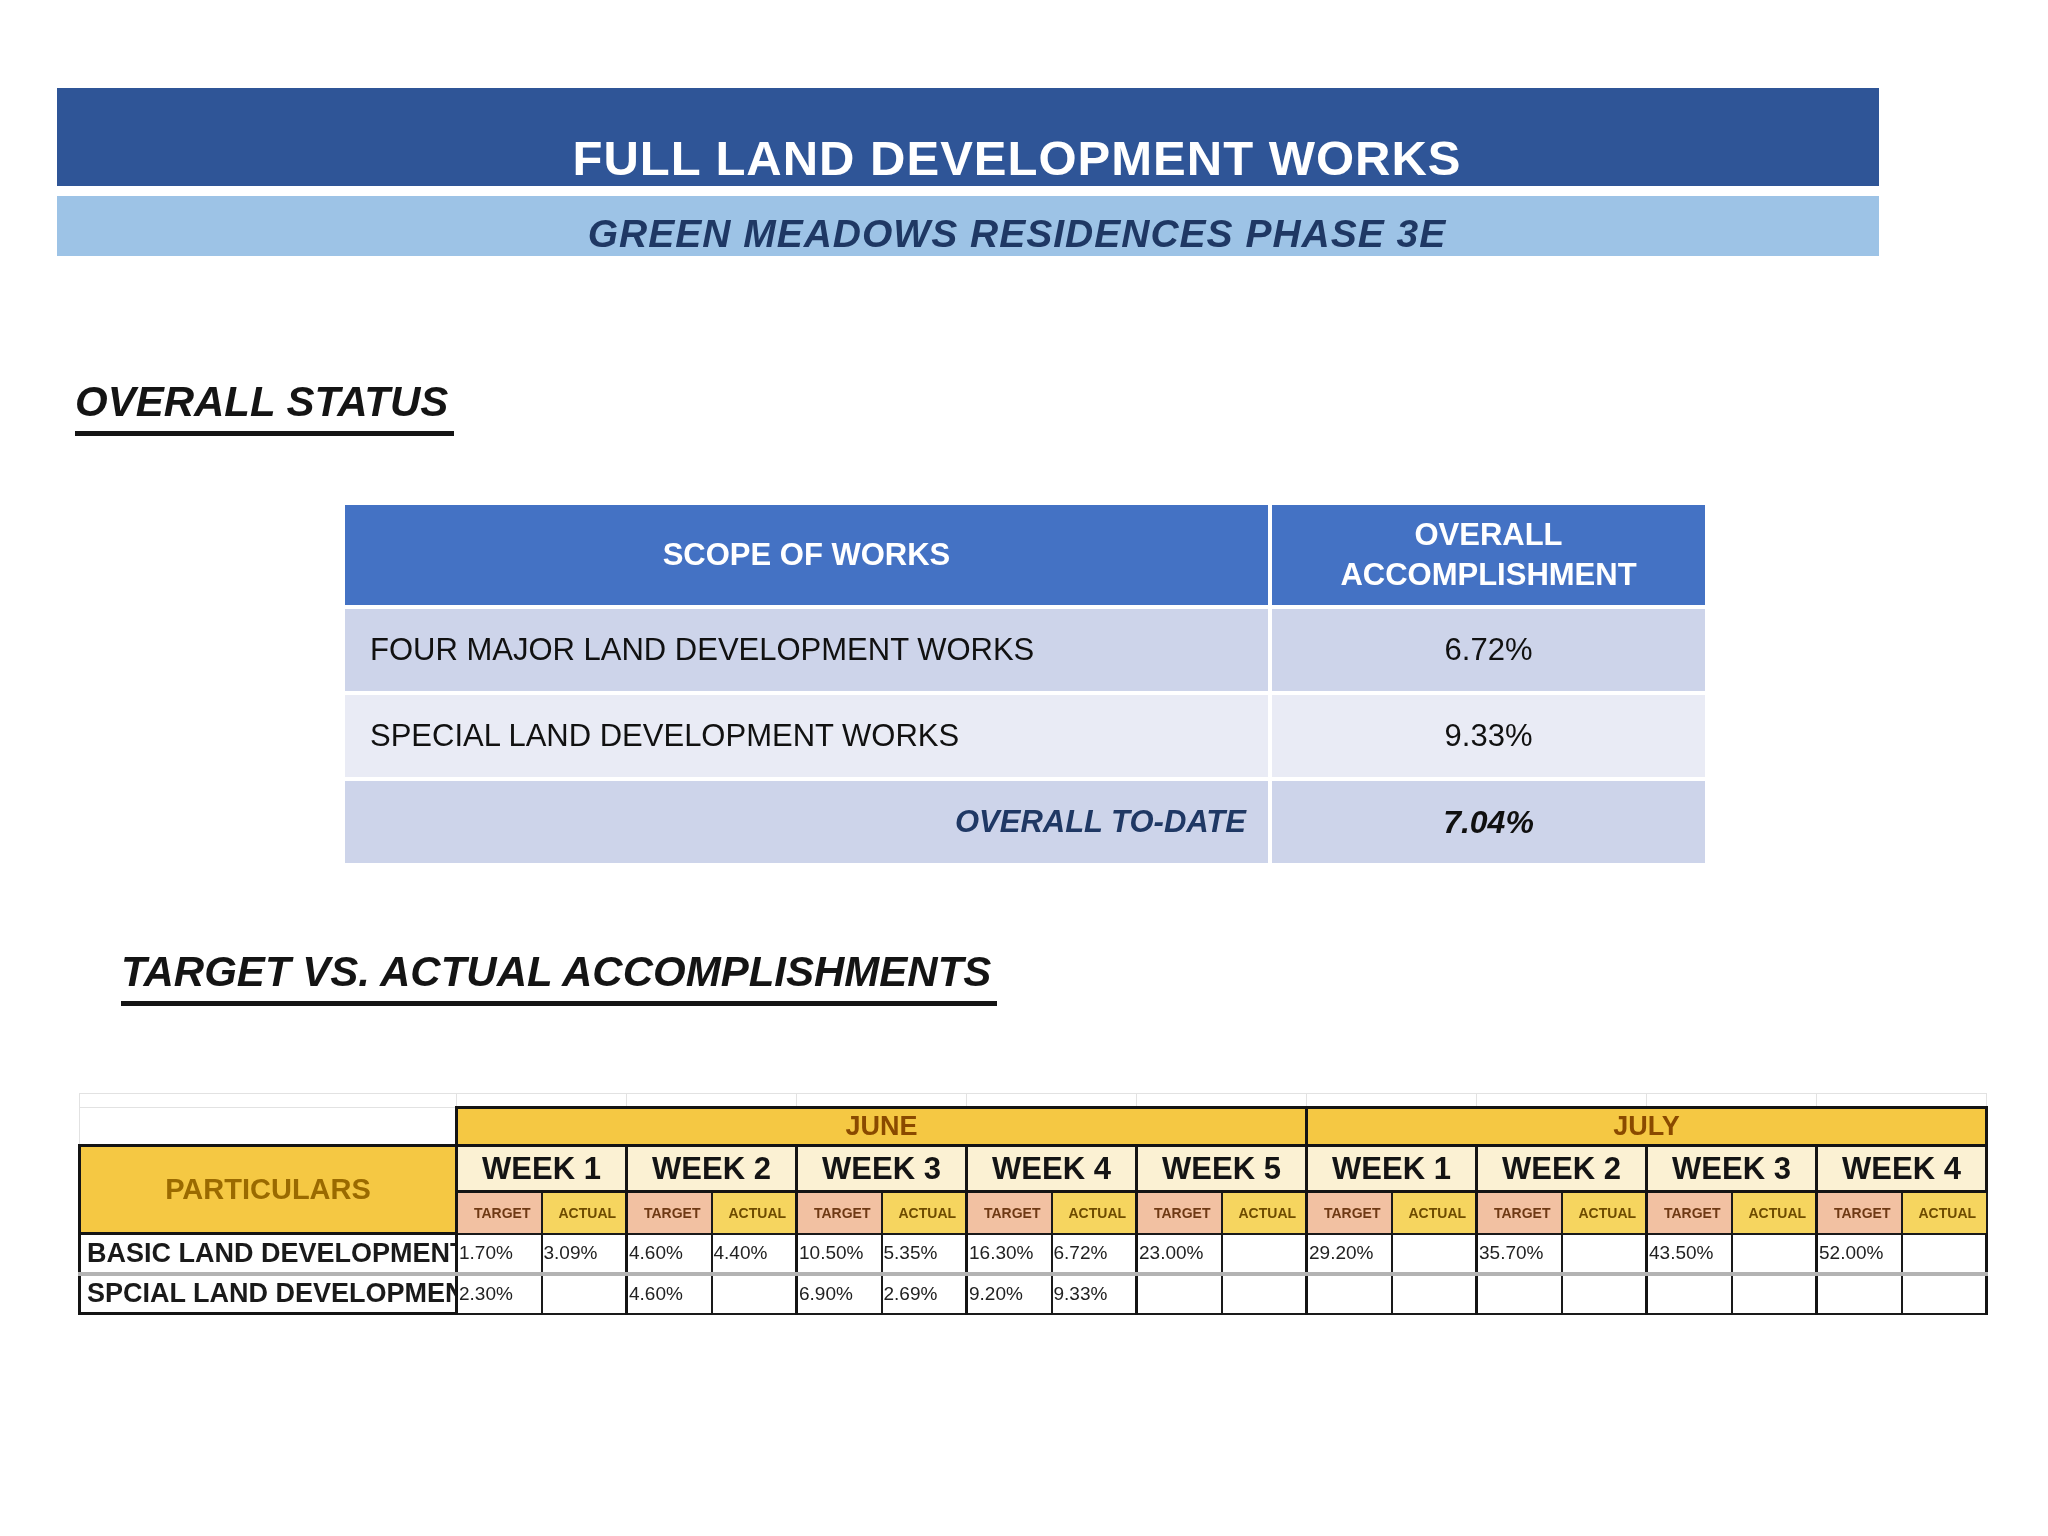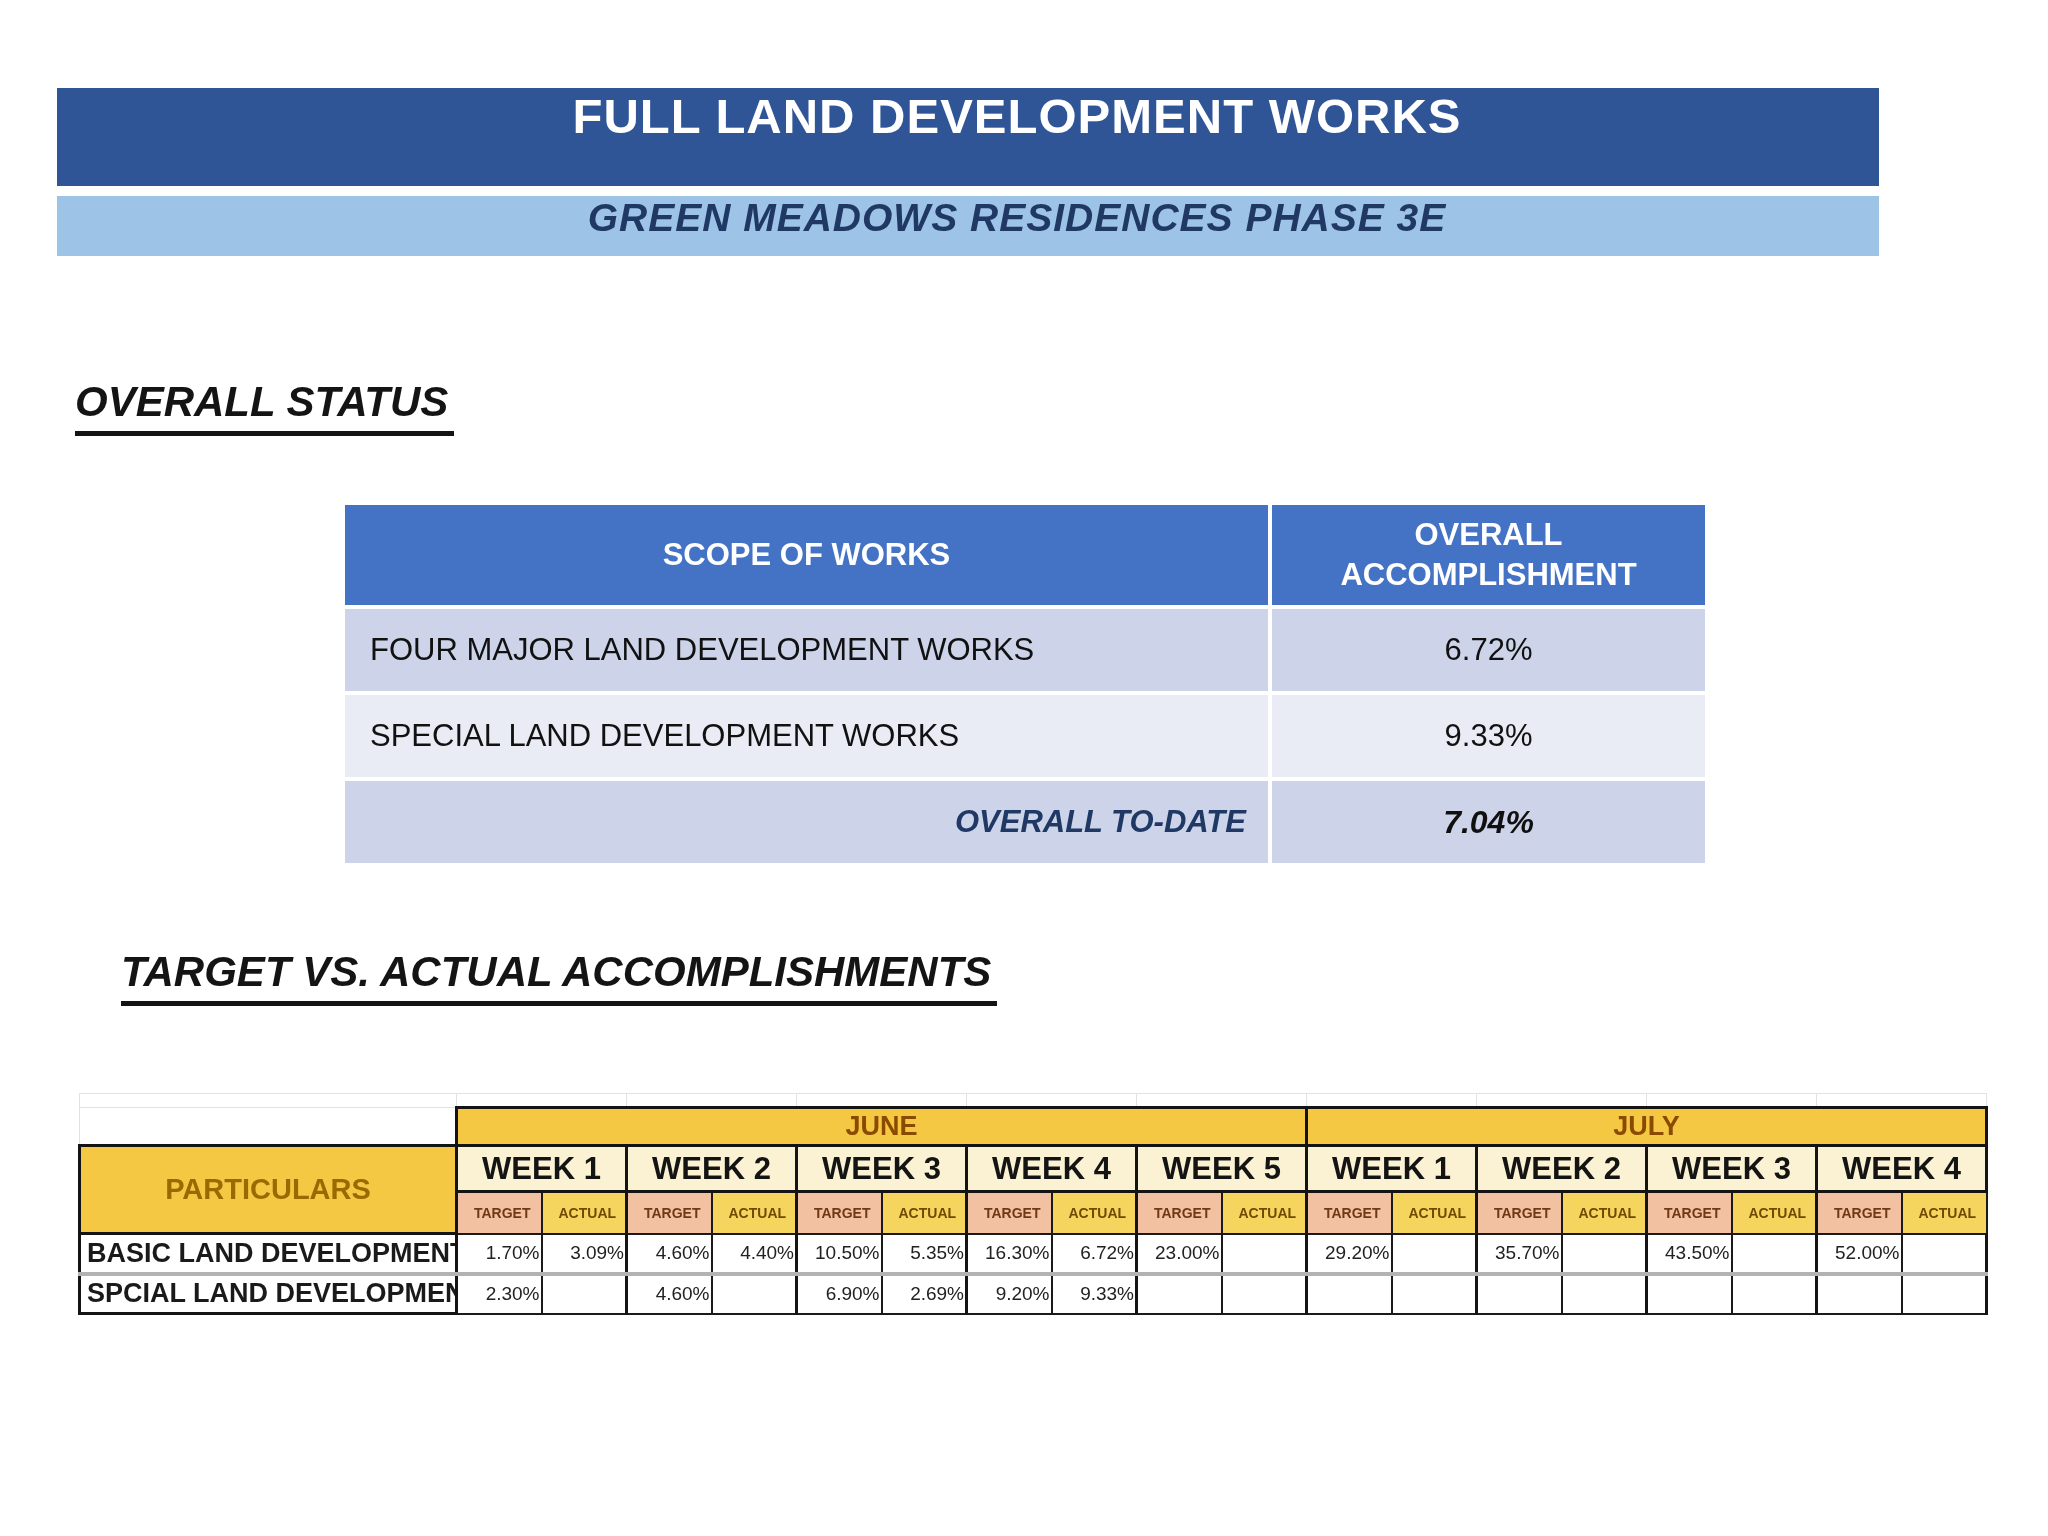--- a/index.html
+++ b/index.html
@@ -1,21 +1,21 @@
 <!DOCTYPE html>
 <html style="--banner-dark: #2F5597; --banner-light: #9DC3E6; --navy: #1F3864; --t1-header: #4472C4; --t1-row-a: #CDD4EA; --t1-row-b: #E9EBF5; --gold: #F5C843; --cream: #FBF1D3; --salmon: #F2C1A2; --amber: #F6D55F; --brown: #8A4A00; --particulars-text: #9A6A00; --target-text: #6E3914; --actual-text: #6E4B00; --gray-divider: #B3B3B3;"><head>
 <meta charset="utf-8">
 <style>
   html,body{margin:0;padding:0;background:#fff;}
   body{width:2048px;height:1536px;position:relative;overflow:hidden;
        font-family:"Liberation Sans",sans-serif;color:#111;}
 
   
   .banner{position:absolute;left:57px;width:1822px;box-sizing:border-box;
-          display:flex;align-items:flex-start;justify-content:center;padding-left:98px;}
+          display:flex;align-items:flex-end;justify-content:center;padding-left:98px;}
   .banner-dark{top:88px;height:98px;background:var(--banner-dark,#2F5597);}
   .banner-dark span{color:#fff;font-size:49px;font-weight:bold;letter-spacing:1px;}
   .banner-light{top:196px;height:60px;background:var(--banner-light,#9DC3E6);}
   .banner-light span{color:var(--navy,#1F3864);font-size:39px;font-weight:bold;font-style:italic;letter-spacing:1px;}
 
   
   .section-heading{position:absolute;left:75px;font-size:42px;font-weight:bold;font-style:italic;
        color:#141414;border-bottom:5px solid #141414;padding:0 6px 5px 0;display:inline-block;}
   .sh1{top:378px;}
   .sh2{top:948px;margin-left:46px;}
@@ -47,21 +47,21 @@
              font-weight:bold;font-size:29px;color:var(--particulars-text,#9A6A00);}
   .t2 .week{height:46px;background:var(--cream,#FBF1D3);border:3px solid #141414;
              text-align:center;font-weight:bold;font-size:31px;color:#141414;}
   .t2 .tgt{height:42px;background:var(--salmon,#F2C1A2);border:2px solid #1a1a1a;border-left:3px solid #141414;
              font-weight:bold;font-size:14px;color:var(--target-text,#6E3914);padding-left:16px;}
   .t2 .act{height:42px;background:var(--amber,#F6D55F);border:2px solid #1a1a1a;
              font-weight:bold;font-size:14px;color:var(--actual-text,#6E4B00);padding-left:16px;}
   .t2 .rowlabel{height:40px;background:#fff;border:3px solid #141414;font-size:27px;font-weight:600;
              color:#1a1a1a;padding-left:6px;}
   .t2 .val{height:40px;background:#fff;border:2px solid #1a1a1a;font-size:19px;color:#222;
-             text-align:right;}
+             }
   .t2 .vT{border-left:3px solid #141414;}
   .t2 tr.second td{border-top:4px solid var(--gray-divider,#B3B3B3);}
   .t2 tr.datarow td:last-child,.t2 .month:last-child{border-right:3px solid #141414;}
 </style>
 </head>
 <body>
 
 <div class="page">
 
   <div class="banner banner-dark">

